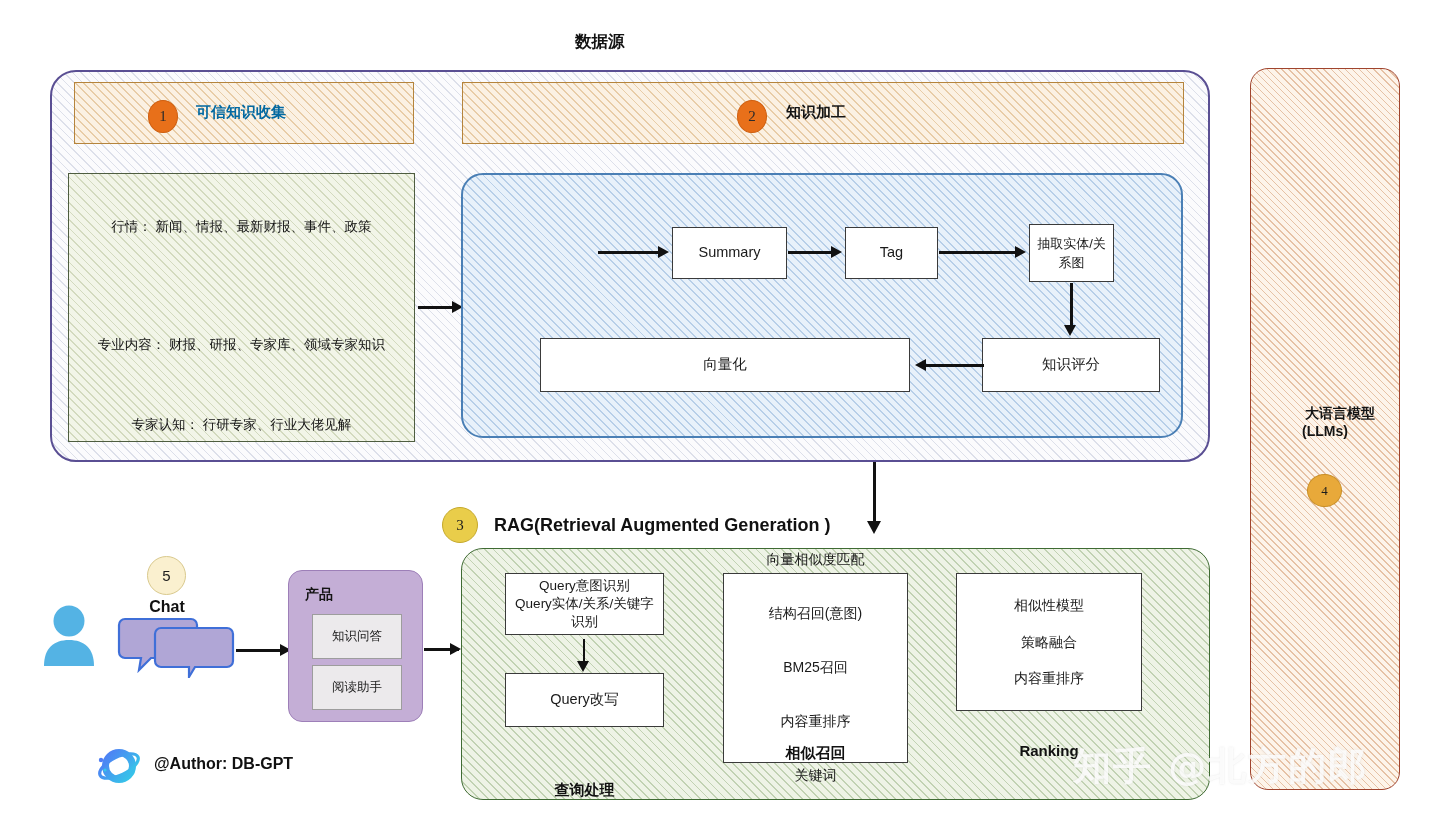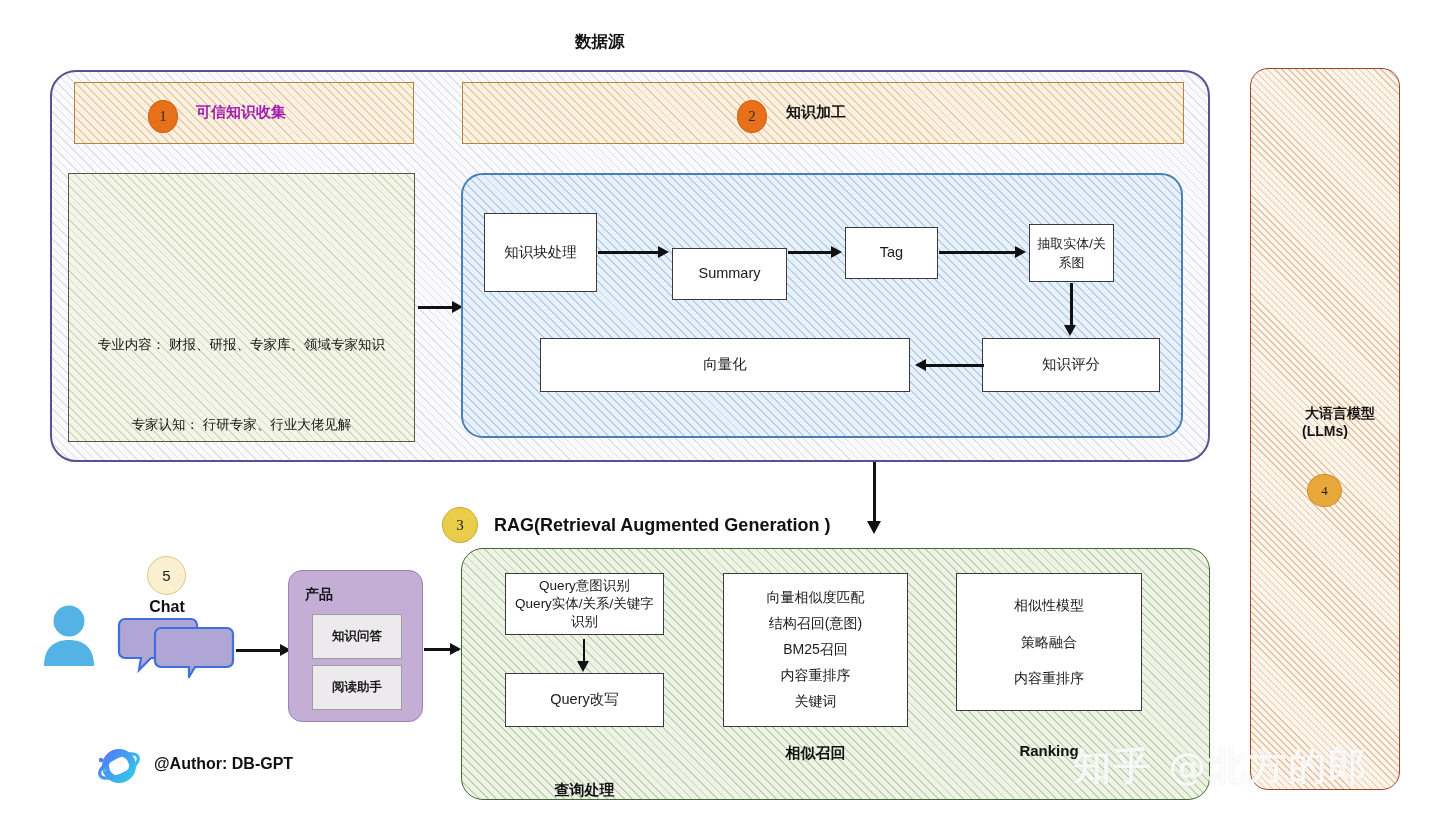--- a/index.html
+++ b/index.html
@@ -51,21 +51,21 @@
 
   
   .abs { position: absolute; }
   .wbox {
     background: #ffffff;
     border: 1.6px solid #3a3a3a;
     display: flex; align-items: center; justify-content: center;
     text-align: center;
     font-size: 14.5px; color: #1a1a1a; line-height: 1.45;
   }
-  .center-txt { display:flex; align-items:center; justify-content:center; text-align:left;font-weight:bold; }
+  .center-txt { display:flex; align-items:center; justify-content:center; text-align:left; }
 
   .badge {
     position: absolute;
     display: flex; align-items: center; justify-content: center;
     border-radius: 50%;
     font-size: 15px; color: #1c1c1c;
     font-family: "Liberation Serif", serif;
   }
   .badge-orange { background: #e8701a; border: 1px solid #cf5f10; color:#2b2b2b; }
   .badge-yellow { background: #e9cd4a; border: 1.5px solid #c5a92c; }
@@ -115,38 +115,38 @@
 <body>
 
 <div id="stage">
 
   <div class="abs sec-title" style="left:575px; top:31px;">数据源</div>
 
   <div class="abs hatch-gray" style="left:50px; top:70px; width:1160px; height:392px; border:2px solid #5a4f93; border-radius:26px;"></div>
 
   <div class="abs hatch-orange" style="left:74px; top:82px; width:340px; height:62px; border:1.6px solid #b5843c;"></div>
   <div class="badge badge-orange" style="left:148px; top:100px; width:30px; height:33px;">1</div>
-  <div class="abs" style="left:196px; top:103px; font-size:15px; font-weight:bold; color:#a21caf;">可信知识收集</div>
+  <div class="abs" style="left:196px; top:103px; font-size:15px; font-weight:bold; color:#0369a1;">可信知识收集</div>
 
   <div class="abs hatch-orange" style="left:462px; top:82px; width:722px; height:62px; border:1.6px solid #b5843c;"></div>
   <div class="badge badge-orange" style="left:737px; top:100px; width:30px; height:33px;">2</div>
   <div class="abs" style="left:786px; top:103px; font-size:15px; font-weight:bold; color:#141414;">知识加工</div>
 
   <div class="abs hatch-green" style="left:68px; top:173px; width:347px; height:269px; border:1.6px solid #4e5d40;"></div>
+  <div class="abs" style="left:78px; top:218px; width:327px; text-align:center; font-size:13.5px; color:#141414;">行情： 新闻、情报、最新财报、事件、政策</div>
   <div class="abs" style="left:82px; top:335px; width:319px; text-align:center; font-size:13.5px; color:#141414; line-height:1.55;">专业内容： 财报、研报、专家库、领域专家知识</div>
   <div class="abs" style="left:78px; top:416px; width:327px; text-align:center; font-size:13.5px; color:#141414;">专家认知： 行研专家、行业大佬见解</div>
 
   <div class="arrow-line" style="left:418px; top:306px; width:36px; height:3px;"></div>
   <div class="arrow-head-r" style="left:452px; top:301px;"></div>
 
   <div class="abs hatch-blue" style="left:461px; top:173px; width:722px; height:265px; border:2px solid #4a7fb5; border-radius:22px;"></div>
 
-  <div class="abs wbox" style="left:484px; top:213px; width:113px; height:79px;">知识块处理</div>
-
-  <div class="abs wbox" style="left:672px; top:227px; width:115px; height:52px;margin-top:21px;">Summary</div>
+
+  <div class="abs wbox" style="left:672px; top:227px; width:115px; height:52px;">Summary</div>
 
   <div class="abs wbox" style="left:845px; top:227px; width:93px; height:52px;">Tag</div>
 
   <div class="abs wbox" style="left:1029px; top:224px; width:85px; height:58px; font-size:13px; line-height:1.5; padding:2px 3px;">抽取实体/关系图</div>
 
   <div class="abs wbox" style="left:982px; top:338px; width:178px; height:54px;">知识评分</div>
 
   <div class="abs wbox" style="left:540px; top:338px; width:370px; height:54px;">向量化</div>
 
   <div class="arrow-line" style="left:598px; top:251px; width:62px; height:2.6px;"></div>
@@ -183,21 +183,21 @@
     <div>识别</div>
   </div>
 
   <div class="arrow-line" style="left:583px; top:639px; width:2.4px; height:25px;"></div>
   <div class="arrow-head-d" style="left:577px; top:661px;"></div>
 
   <div class="abs wbox" style="left:505px; top:673px; width:159px; height:54px;">Query改写</div>
 
   <div class="abs" style="left:505px; top:744px; width:159px; text-align:center; font-size:15px; font-weight:bold; color:#111;margin-top:37px;">查询处理</div>
 
-  <div class="abs wbox" style="left:723px; top:573px; width:185px; height:154px; font-size:14px; line-height:1.85; flex-direction:column;">
+  <div class="abs wbox" style="left:723px; top:573px; width:185px; height:190px; font-size:14px; line-height:1.85; flex-direction:column;gap:28px;">
     <div>向量相似度匹配</div>
     <div>结构召回(意图)</div>
     <div>BM25召回</div>
     <div>内容重排序</div>
     <div>关键词</div>
   </div>
   <div class="abs" style="left:723px; top:744px; width:185px; text-align:center; font-size:15px; font-weight:bold; color:#111;">相似召回</div>
 
   <div class="abs wbox" style="left:956px; top:573px; width:186px; height:138px; font-size:14px; line-height:2.6; flex-direction:column;">
     <div>相似性模型</div>

